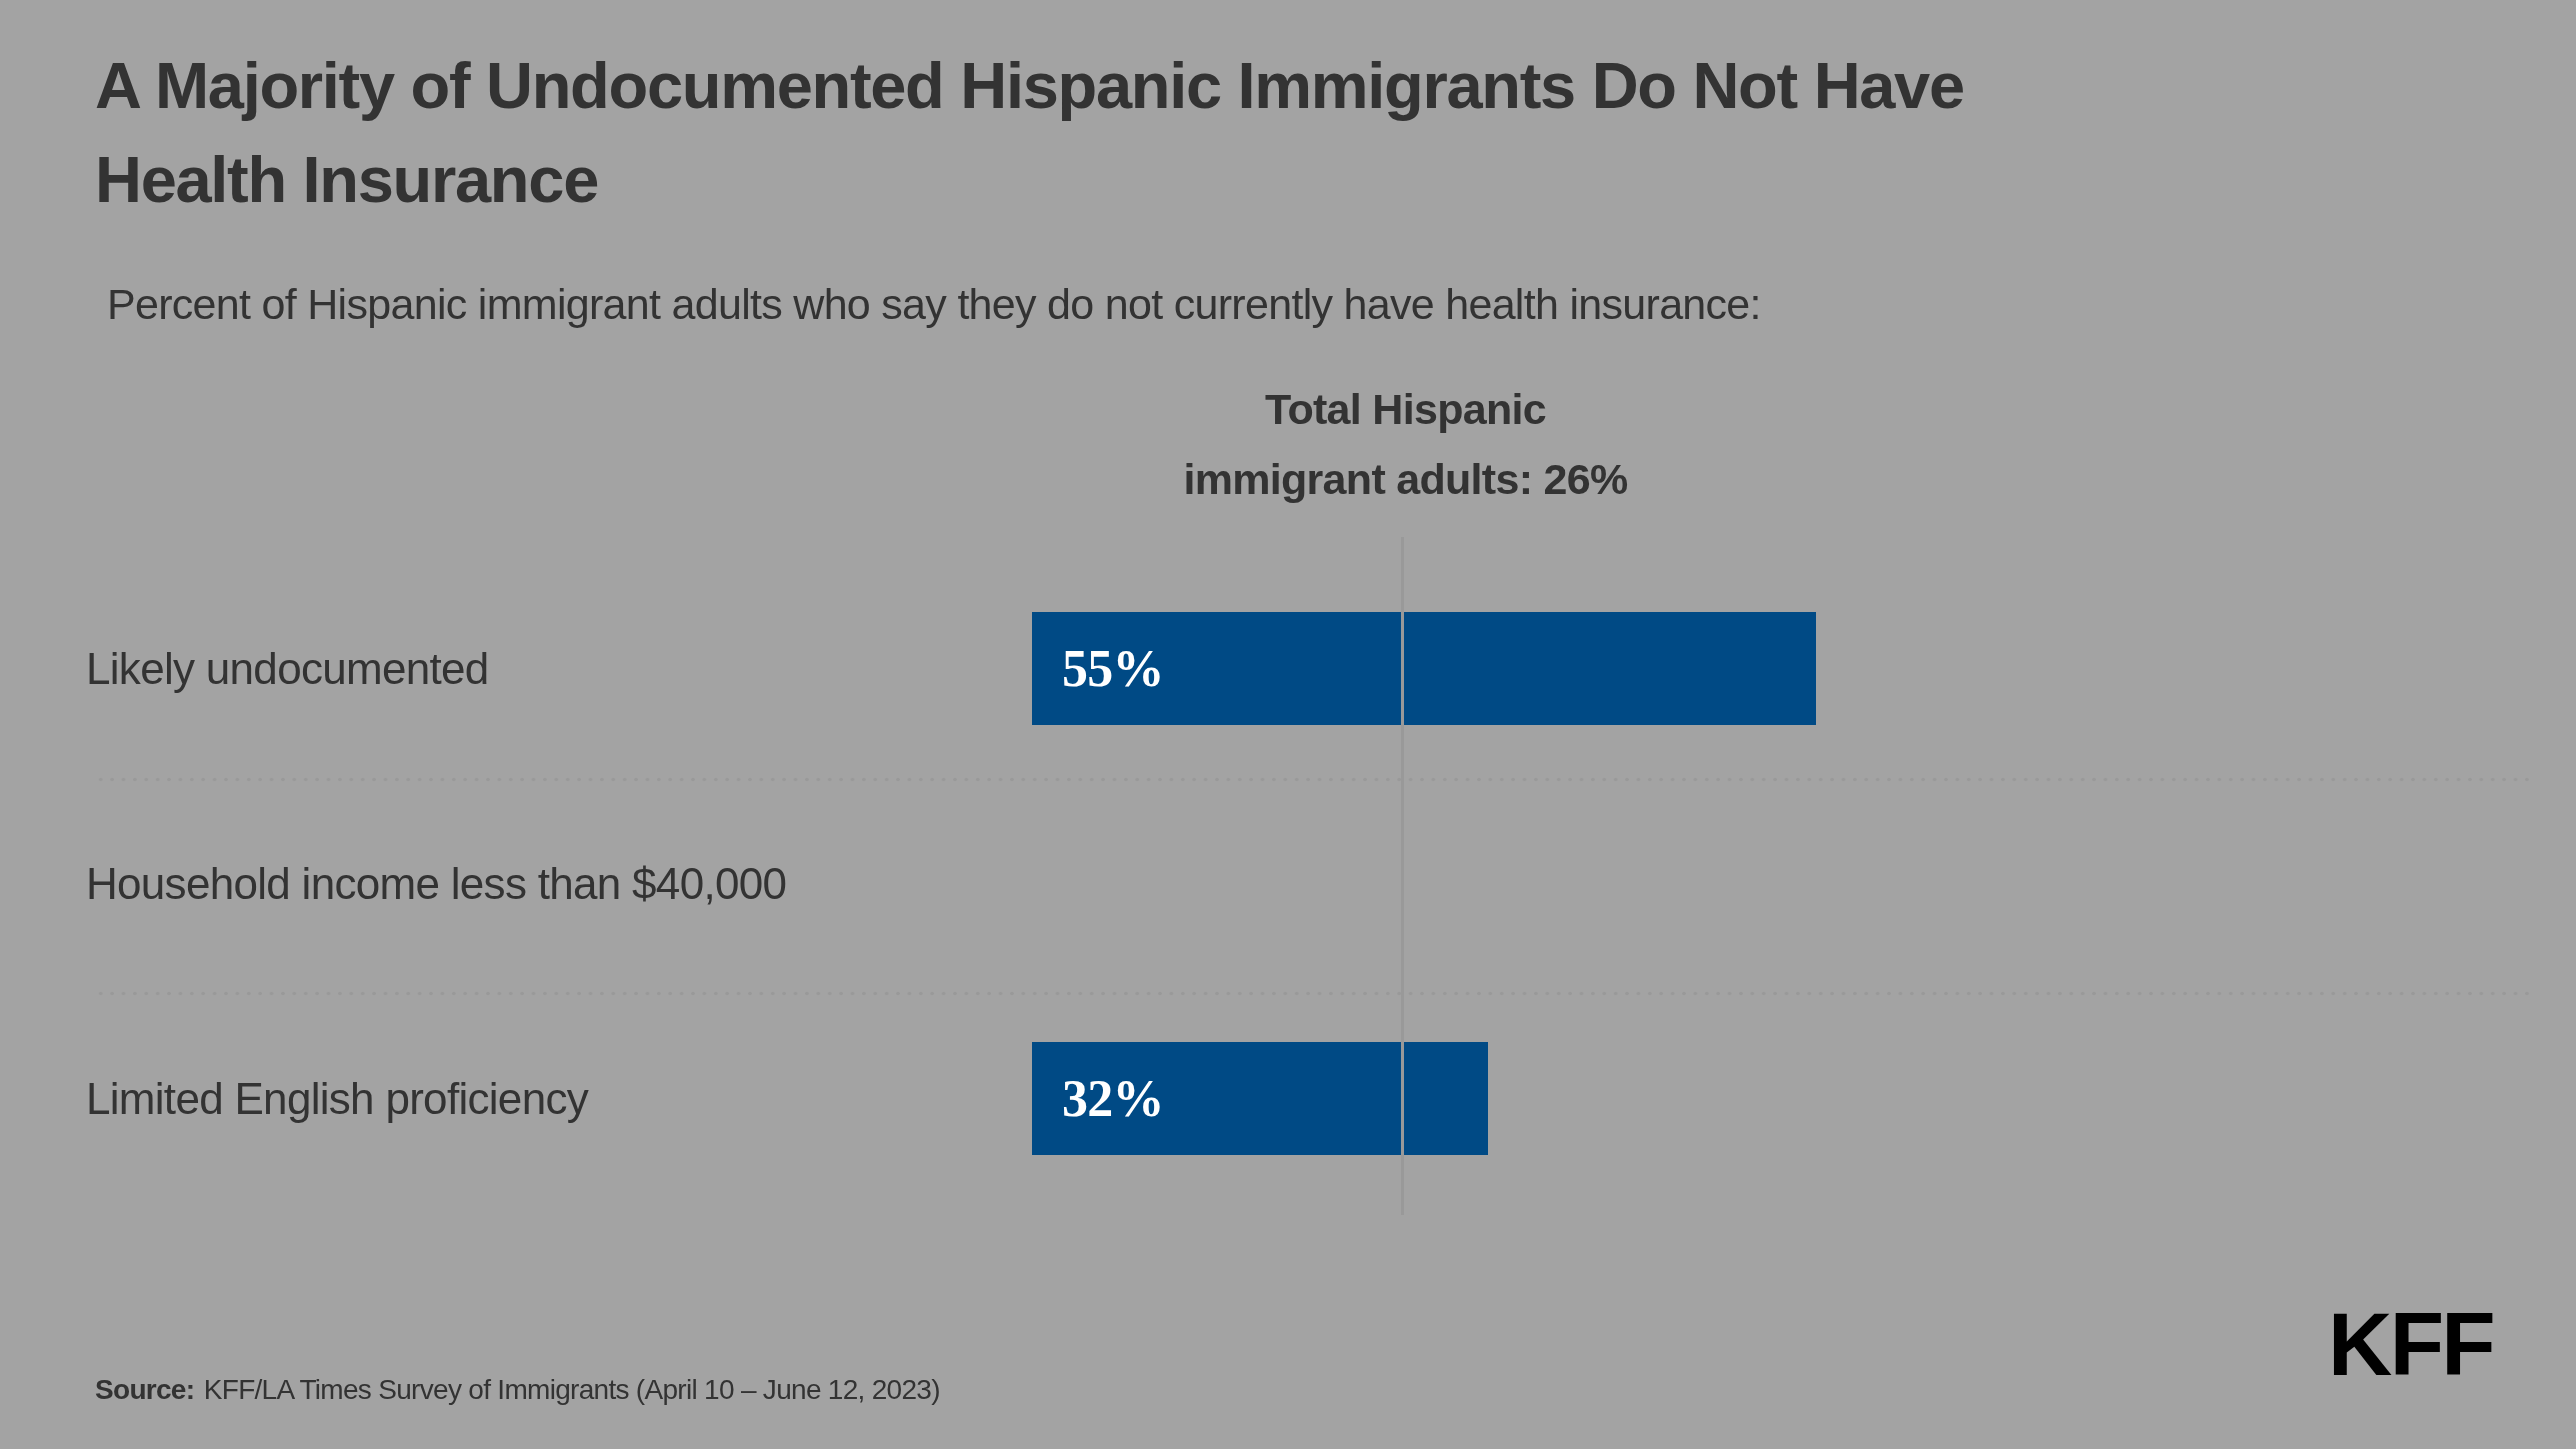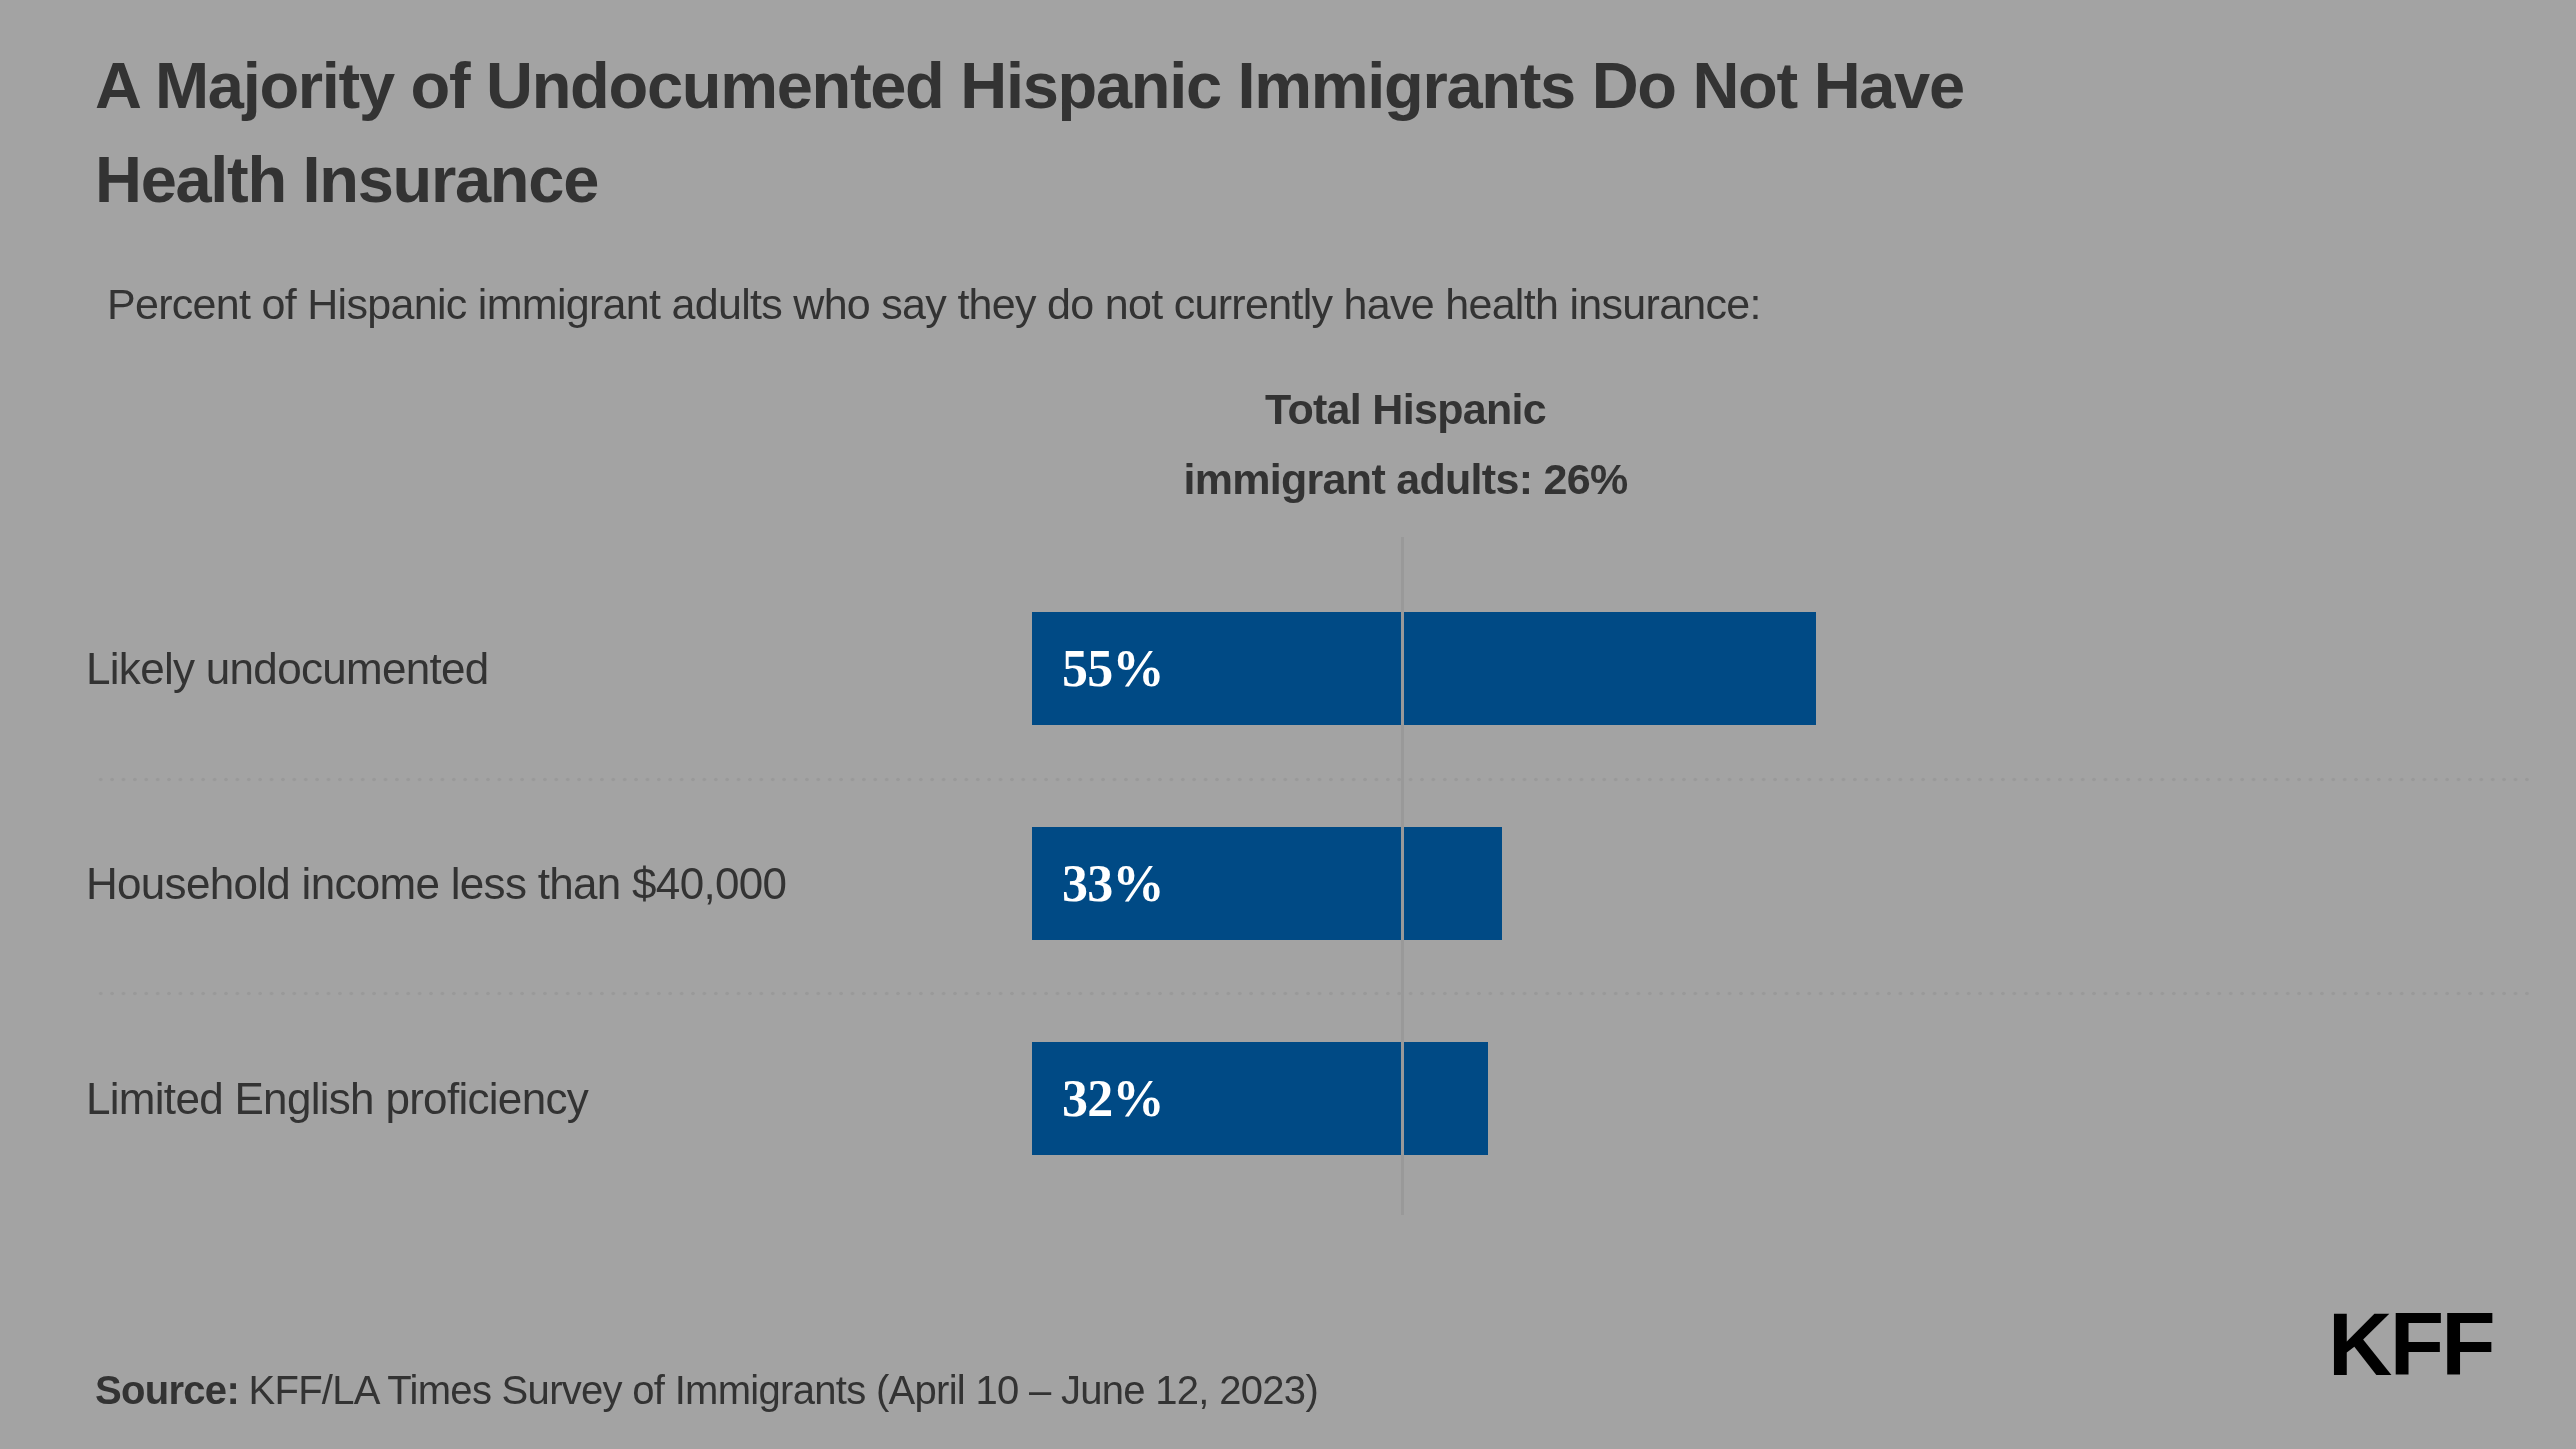--- a/index.html
+++ b/index.html
@@ -52,21 +52,21 @@
     font-family:Liberation Serif, serif;
   }
   .separator{
     left:95px; width:2435px; height:4.7px;
     background-image:radial-gradient(circle, #999999 1.7px, transparent 1.9px);
     background-size:11.4px 4.7px; background-repeat:repeat-x; background-position:left center;
   }
   .sep-1{top:777px;} .sep-2{top:991px;}
   .source{
     left:95px; top:1366px; width:2012px;
-    font-size:40px; line-height:48px; color:#333333; letter-spacing:-0.7px; margin:0;
+    font-size:28px; line-height:48px; color:#333333; letter-spacing:-0.7px; margin:0;
   }
   .source-label{font-weight:700;}
   .source-text{margin-left:9.4px;}
   .logo{
     right:83px; top:1300px;
     font-size:89px; line-height:89px; font-weight:800;
     color:#000000; letter-spacing:-2.7px;
   }
 </style>
 </head>
@@ -88,23 +88,20 @@
     <div class="row-label">Likely undocumented</div>
     <div class="bar" style="width: 784px; background: rgb(0, 74, 133);">
       <span class="bar-value" style="color: rgb(255, 255, 255);">55%</span>
     </div>
   </div>
 
   <div class="abs separator sep-1"></div>
 
   <div class="abs row row-2">
     <div class="row-label">Household income less than $40,000</div>
-    <div class="bar" style="width: 470px; background: rgb(0, 74, 133);">
-      <span class="bar-value" style="color: rgb(255, 255, 255);">33%</span>
-    </div>
   </div>
 
   <div class="abs separator sep-2"></div>
 
   <div class="abs row row-3">
     <div class="row-label">Limited English proficiency</div>
     <div class="bar" style="width: 456px; background: rgb(0, 74, 133);">
       <span class="bar-value" style="color: rgb(255, 255, 255);">32%</span>
     </div>
   </div>

